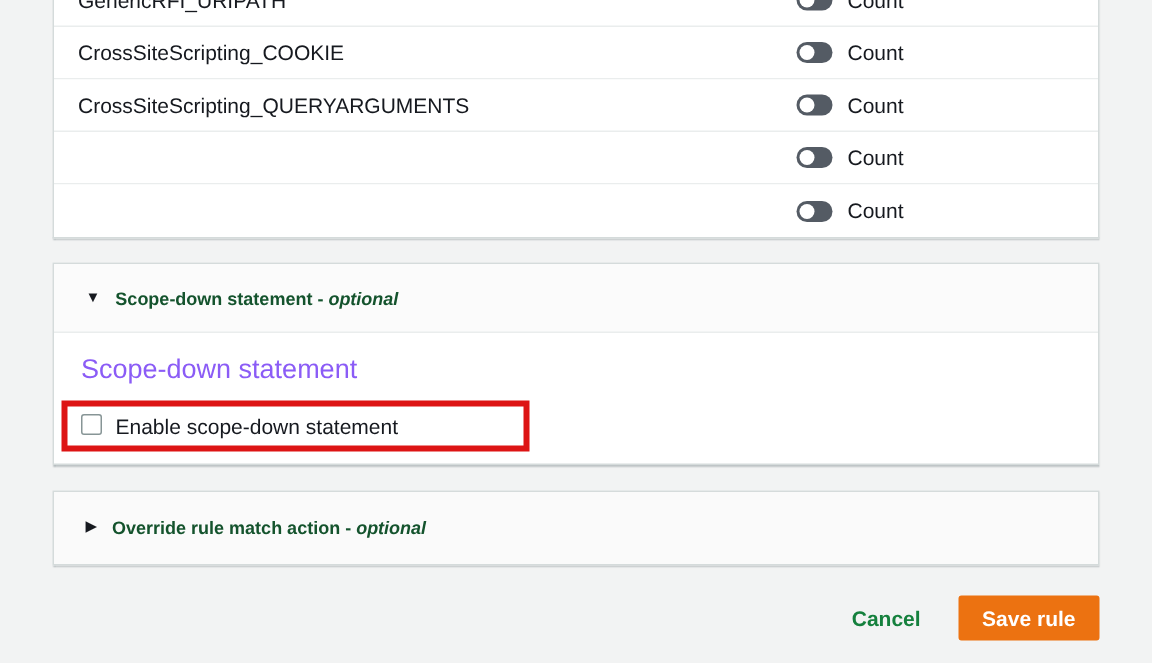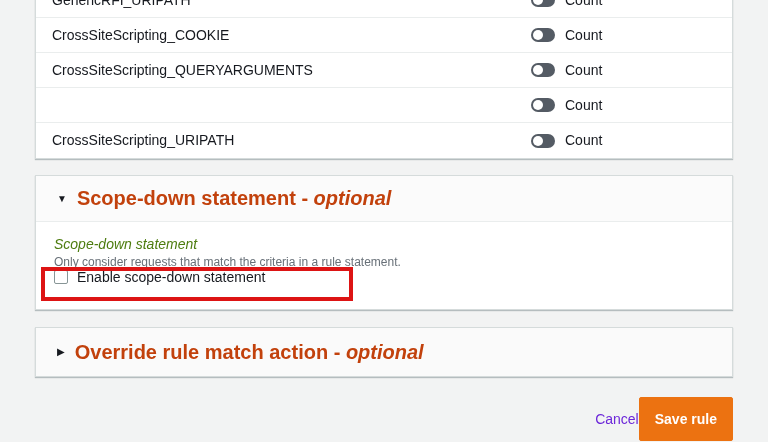--- a/index.html
+++ b/index.html
@@ -56,29 +56,29 @@
     display:flex; align-items:center;
     height:46px; padding-left:21px;
     background:#fbfbfb;
     cursor:pointer;
   }
   .scope-card .section-header { border-bottom:1px solid #eaeded; }
   .tri {
     font-size:10px; color:#16191f;
     margin-right:10px; line-height:1;
   }
-  .section-title { font-size:20px; font-weight:bold; color:#c2410c; }
+  .section-title { font-size:12px; font-weight:bold; color:#14532d; }
   .section-title i { font-style:italic; }
 
   .section-body { padding:14px 18px; }
-  .field-label { font-size:14px; color:#4d7c0f;font-style:italic; }
+  .field-label { font-size:18px; color:#8b5cf6; }
   .field-desc  { font-size:12px; color:#687078; margin-top:3px; }
   .checkbox-row {
-    margin-top:0;
-    display:flex; align-items:center;
+    margin-top:19px;
+    display:flex; 
   }
   .checkbox {
     width:14px; height:14px;
     border:1px solid #879596; border-radius:2px;
     background:#ffffff; display:inline-block;
     flex:none;
   }
   .checkbox-label { font-size:14px; color:#16191f; margin-left:9px; }
 
   .override-card {
@@ -100,26 +100,26 @@
     z-index:5;
   }
 
   
   .footer {
     position:absolute;
     top:397px; right:35px;
     display:flex; align-items:center;
   }
   .cancel-btn {
-    font-size:14px; font-weight:normal; color:#6d28d9;
-    cursor:pointer; 
+    font-size:14px; font-weight:bold; color:#15803d;
+    cursor:pointer; margin-right:25px;
     line-height:28px;
   }
   .save-btn {
-    height:44px; padding:0 15px;
+    height:30px; padding:0 15px;
     background:var(--accent,#ec7211);
     border:1px solid var(--accent,#ec7211);
     border-radius:2px;
     color:#ffffff; font-size:14px; font-weight:bold;
     font-family:"Liberation Sans", sans-serif;
     cursor:pointer;
   }
 </style>
 </head>
 <body>
@@ -153,39 +153,37 @@
   </div>
 
   <div class="rule-row">
     <span class="toggle">
             <span class="knob"></span>
           </span>
     <span class="rule-action">Count</span>
   </div>
 
   <div class="rule-row">
-    <span class="rule-name">CrossSiteScripting_URIPATH</span>
     <span class="toggle">
             <span class="knob"></span>
           </span>
     <span class="rule-action">Count</span>
   </div>
 </div>
   </div>
 
   <div class="card scope-card">
     <div class="section-header">
       <span class="tri">▼</span>
       <span class="section-title">
         <span>Scope-down statement - </span><i>optional</i>
       </span>
     </div>
     <div class="section-body">
       <div class="field-label">Scope-down statement</div>
-      <div class="field-desc">Only consider requests that match the criteria in a rule statement.</div>
       <div class="checkbox-row">
         <span class="checkbox"></span>
         <span class="checkbox-label">Enable scope-down statement</span>
       </div>
     </div>
   </div>
 
   <div class="annotation"></div>
 
   <div class="card override-card">

